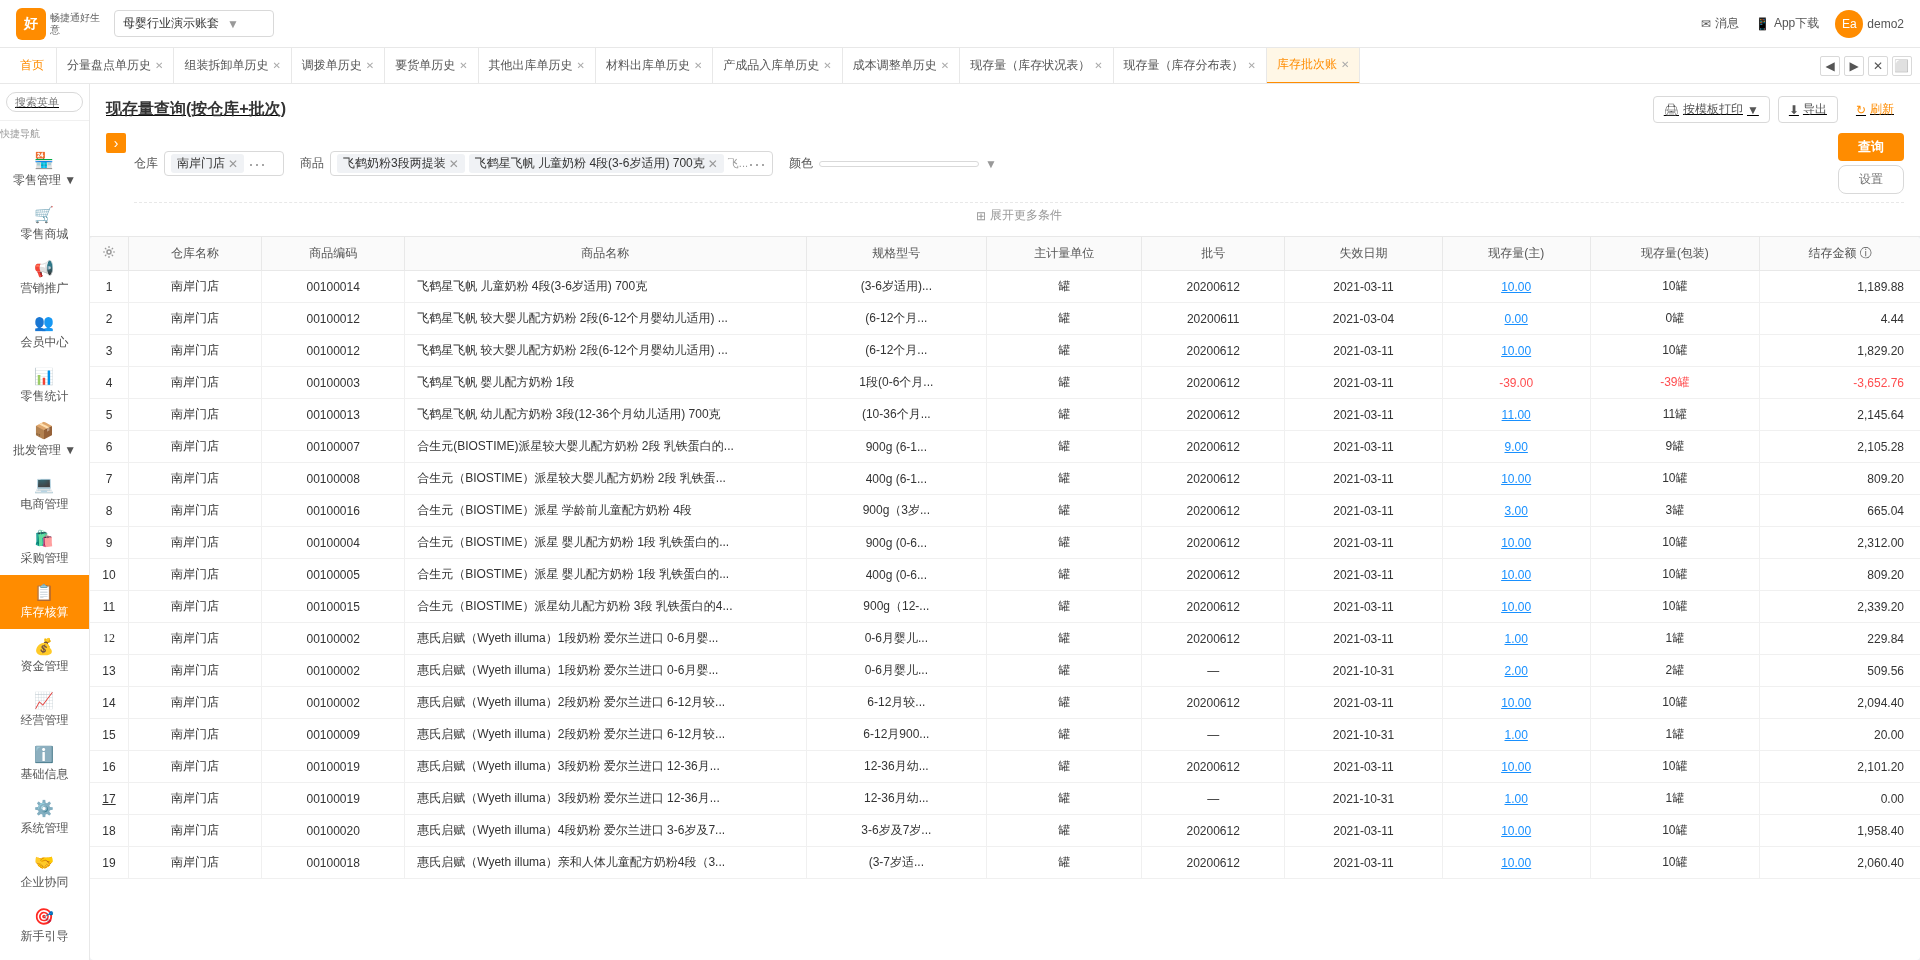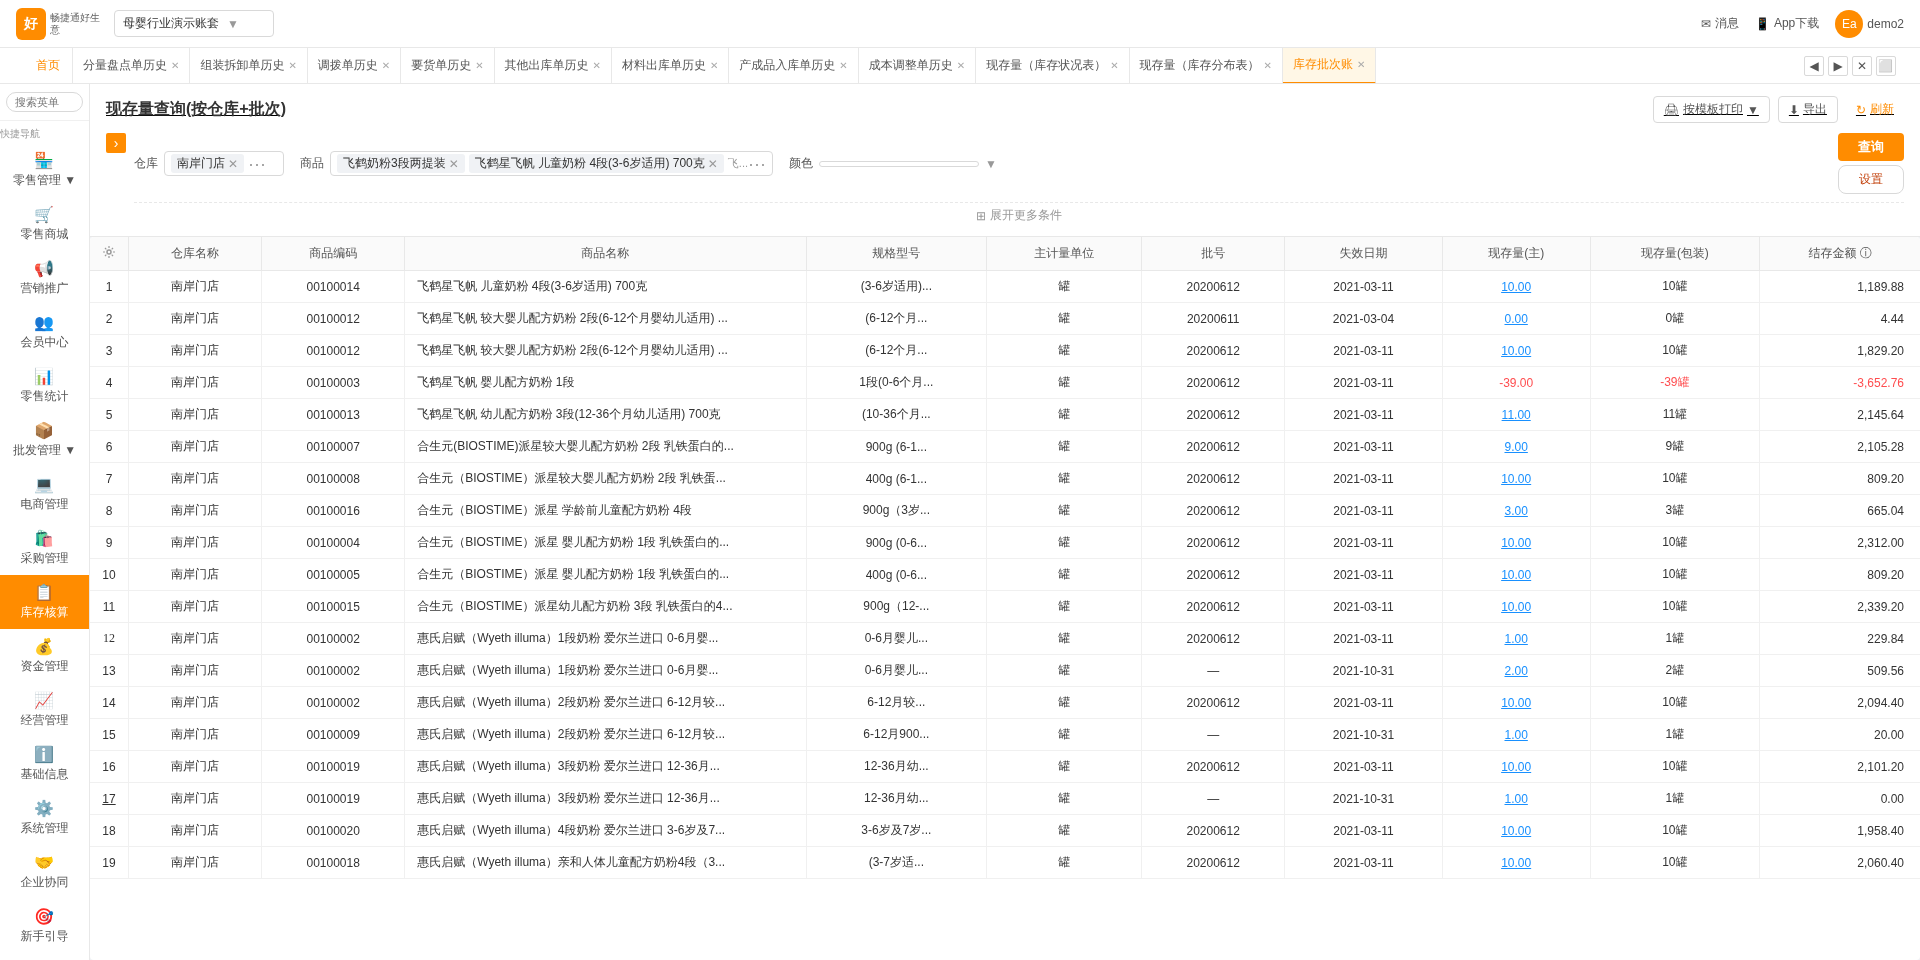--- a/index.html
+++ b/index.html
@@ -60,21 +60,21 @@
       color: #fff; font-size: 12px;
     }
 
     
     .tab-bar {
       background: #fff;
       height: 36px;
       display: flex;
       align-items: center;
       border-bottom: 1px solid #e8e8e8;
-      padding: 0 24px;
+      padding: 0 8px;
       overflow: hidden;
       flex-shrink: 0;
     }
     .tab-item {
       display: flex; align-items: center;
       padding: 0 10px;
       height: 36px;
       border-right: 1px solid #e8e8e8;
       cursor: pointer;
       white-space: nowrap;
@@ -136,20 +136,21 @@
       padding: 8px 6px;
       border-bottom: 1px solid #f0f0f0;
     }
     .sidebar-search input {
       width: 100%;
       border: 1px solid #d9d9d9;
       border-radius: 12px;
       padding: 3px 8px;
       font-size: 11px;
       outline: none;
+      text-decoration: underline;
     }
     .sidebar-nav-label {
       padding: 6px 0 2px;
       font-size: 10px;
       color: #999;
     }
     .sidebar-item {
       display: flex; flex-direction: column; align-items: center;
       padding: 8px 4px;
       cursor: pointer;
@@ -231,21 +232,21 @@
       cursor: pointer;
       font-size: 13px;
       font-weight: bold;
     }
     .btn-settings {
       border: 1px solid #d9d9d9;
       border-radius: 8px;
       padding: 5px 12px;
       cursor: pointer;
       background: #fff;
-      color: #c2410c;
+      color: #737373;
       font-size: 12px;
     }
 
     
     .filter-row {
       display: flex; align-items: center; gap: 16px;
       flex-wrap: wrap;
     }
     .filter-group {
       display: flex; align-items: center; gap: 6px;

